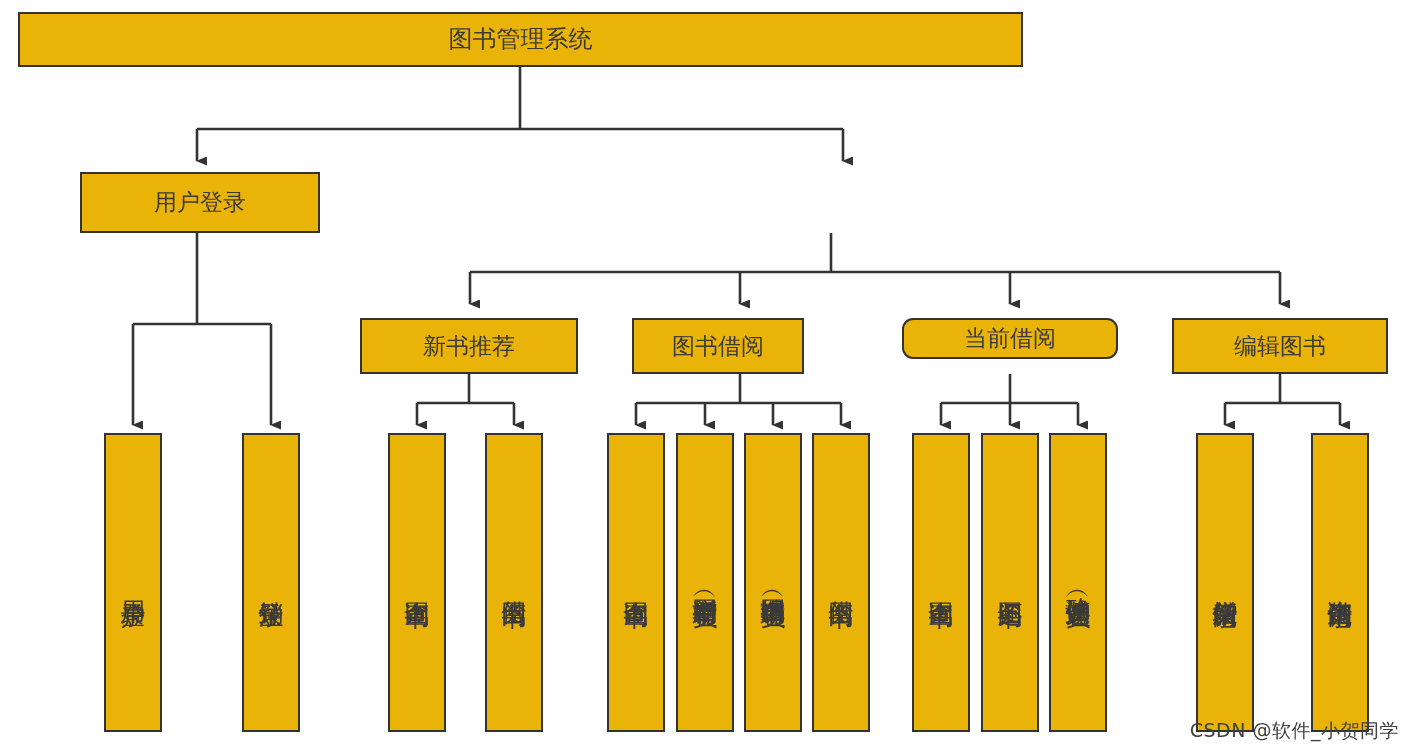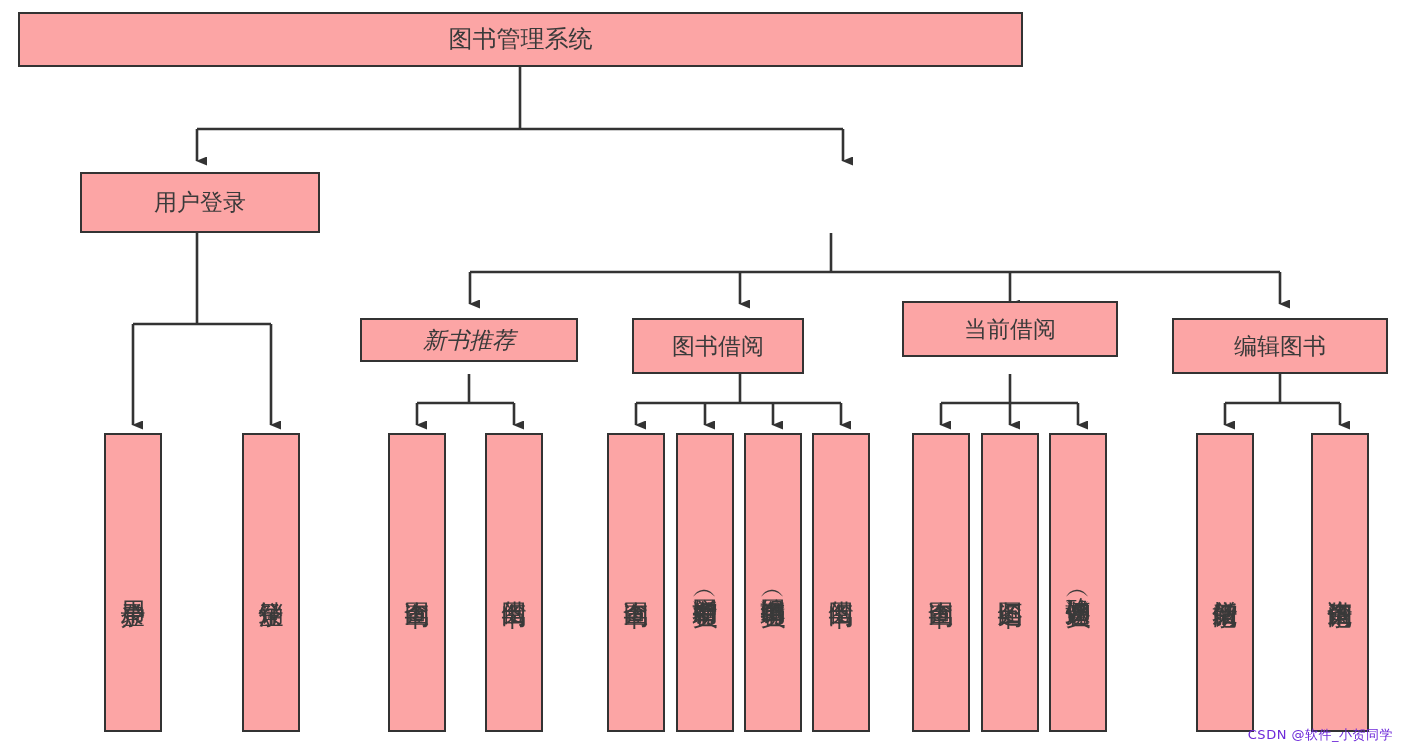--- a/index.html
+++ b/index.html
@@ -9,21 +9,21 @@
     font-family:"DejaVu Sans","Liberation Sans",sans-serif;
     overflow:hidden;
   }
   #canvas{position:relative;width:1405px;height:747px;}
   #wires{position:absolute;left:0;top:0;width:1405px;height:747px;}
 
   .node{
     position:absolute;
     box-sizing:border-box;
     border:2px solid #333333;
-    background:#fca5a5;
+    background:#eab308;
     display:flex;
     align-items:center;
     justify-content:center;
     color:#3a3a3a;
     line-height:1.08;
   }
   .node.h{ font-size:23px; }
   .node.root{ font-size:24px; }
   .node.v{
     font-size:25px;
@@ -34,23 +34,23 @@
     white-space:normal;
   }
   .node.v .vtxt{
     writing-mode:vertical-rl;
     text-orientation:upright;
     display:block;
     text-align:center;
   }
   .watermark{
     position:absolute;
-    right:12px;bottom:3px;
-    font-size:13px;
-    color:#6d28d9;
+    right:6px;bottom:3px;
+    font-size:19px;
+    color:#404040;
     white-space:nowrap;
     letter-spacing:0.5px;
   }
 </style>
 </head>
 <body>
 
 <div id="canvas">
 
   <svg id="wires" viewBox="0 0 1405 747" xmlns="http://www.w3.org/2000/svg">
@@ -104,27 +104,27 @@
   </svg>
 
   <div class="node root" style="left:18px;top:12px;width:1005px;height:55px;">
     <span>图书管理系统</span>
   </div>
 
   <div class="node h" style="left:80px;top:172px;width:240px;height:61px;">
     <span>用户登录</span>
   </div>
 
-  <div class="node h" style="left:360px;top:318px;width:218px;height:44px;font-style:italic;">
+  <div class="node h" style="left:360px;top:318px;width:218px;height:56px;">
     <span>新书推荐</span>
   </div>
   <div class="node h" style="left:632px;top:318px;width:172px;height:56px;">
     <span>图书借阅</span>
   </div>
-  <div class="node h" style="left:902px;top:301px;width:216px;height:56px;">
+  <div class="node h" style="left:902px;top:318px;width:216px;height:41px;border-radius:11px;">
     <span>当前借阅</span>
   </div>
   <div class="node h" style="left:1172px;top:318px;width:216px;height:56px;">
     <span>编辑图书</span>
   </div>
 
   <div class="node v" style="left:104px;top:433px;width:58px;height:299px;">
     <span class="vtxt">用户登录</span>
   </div>
   <div class="node v" style="left:242px;top:433px;width:58px;height:299px;">

